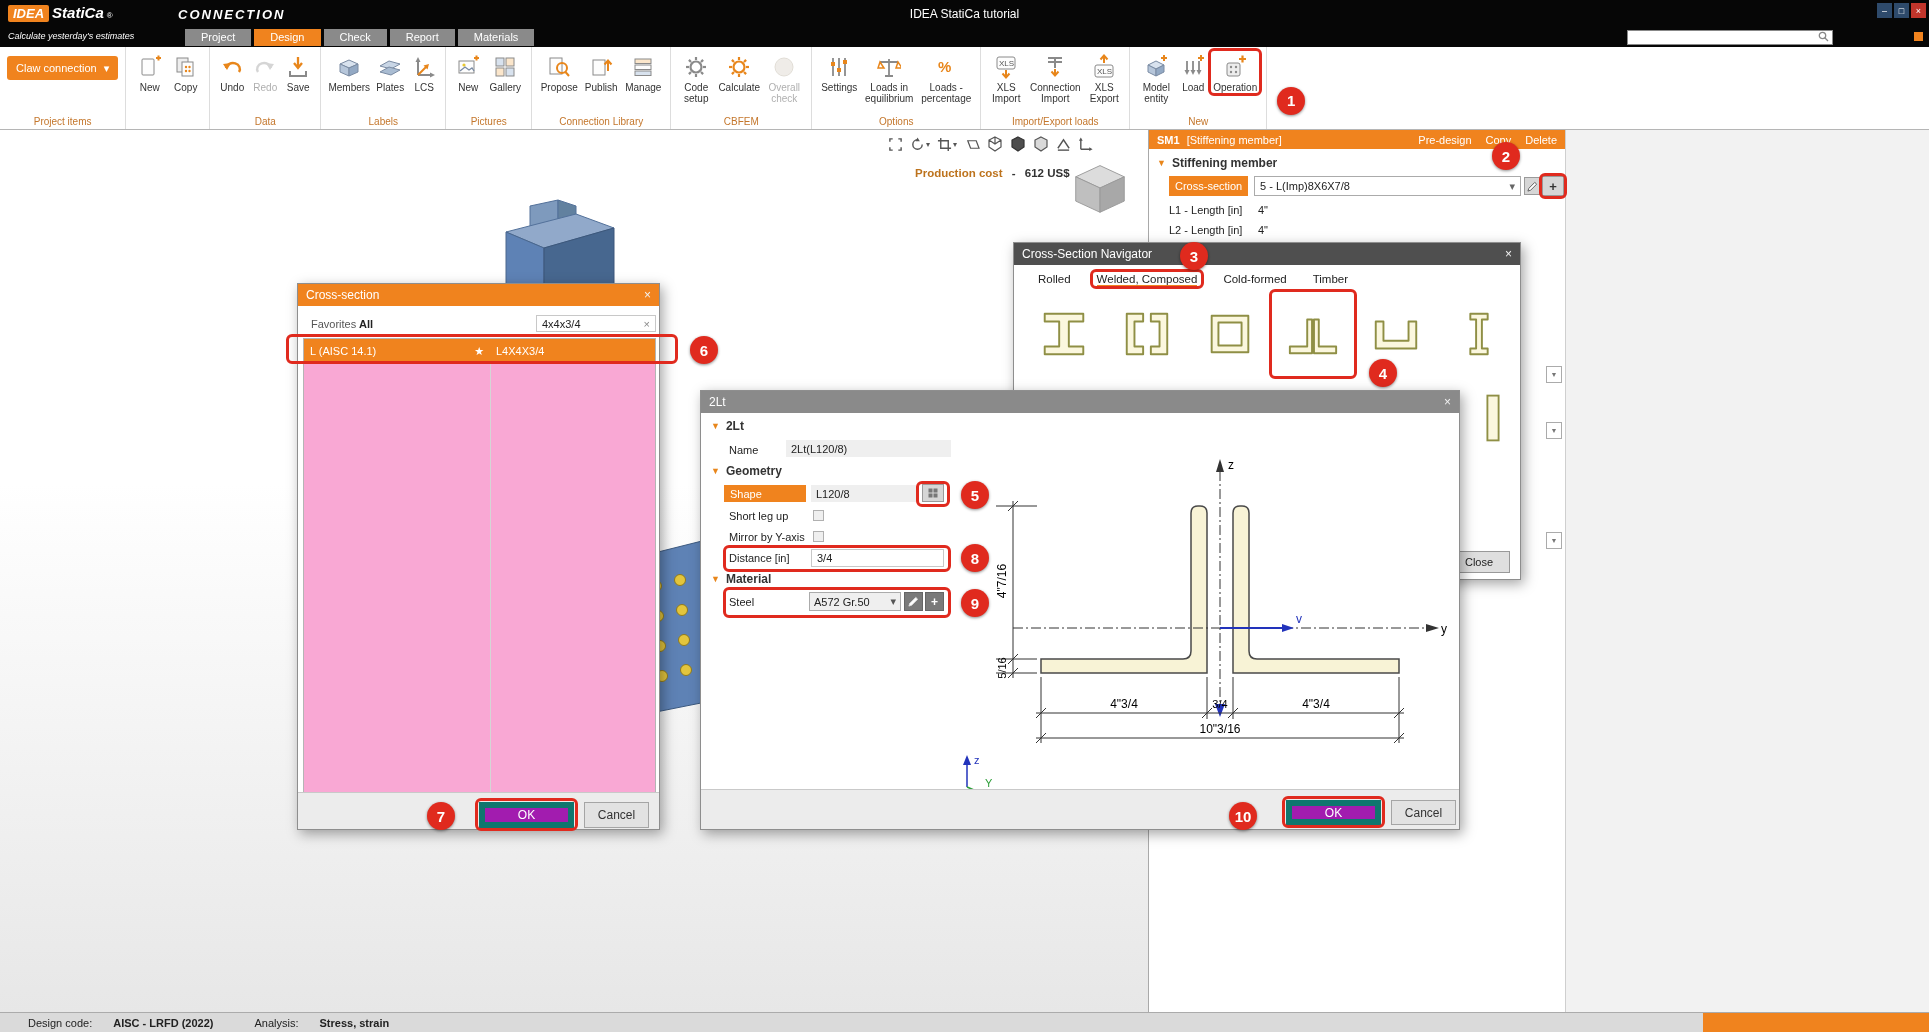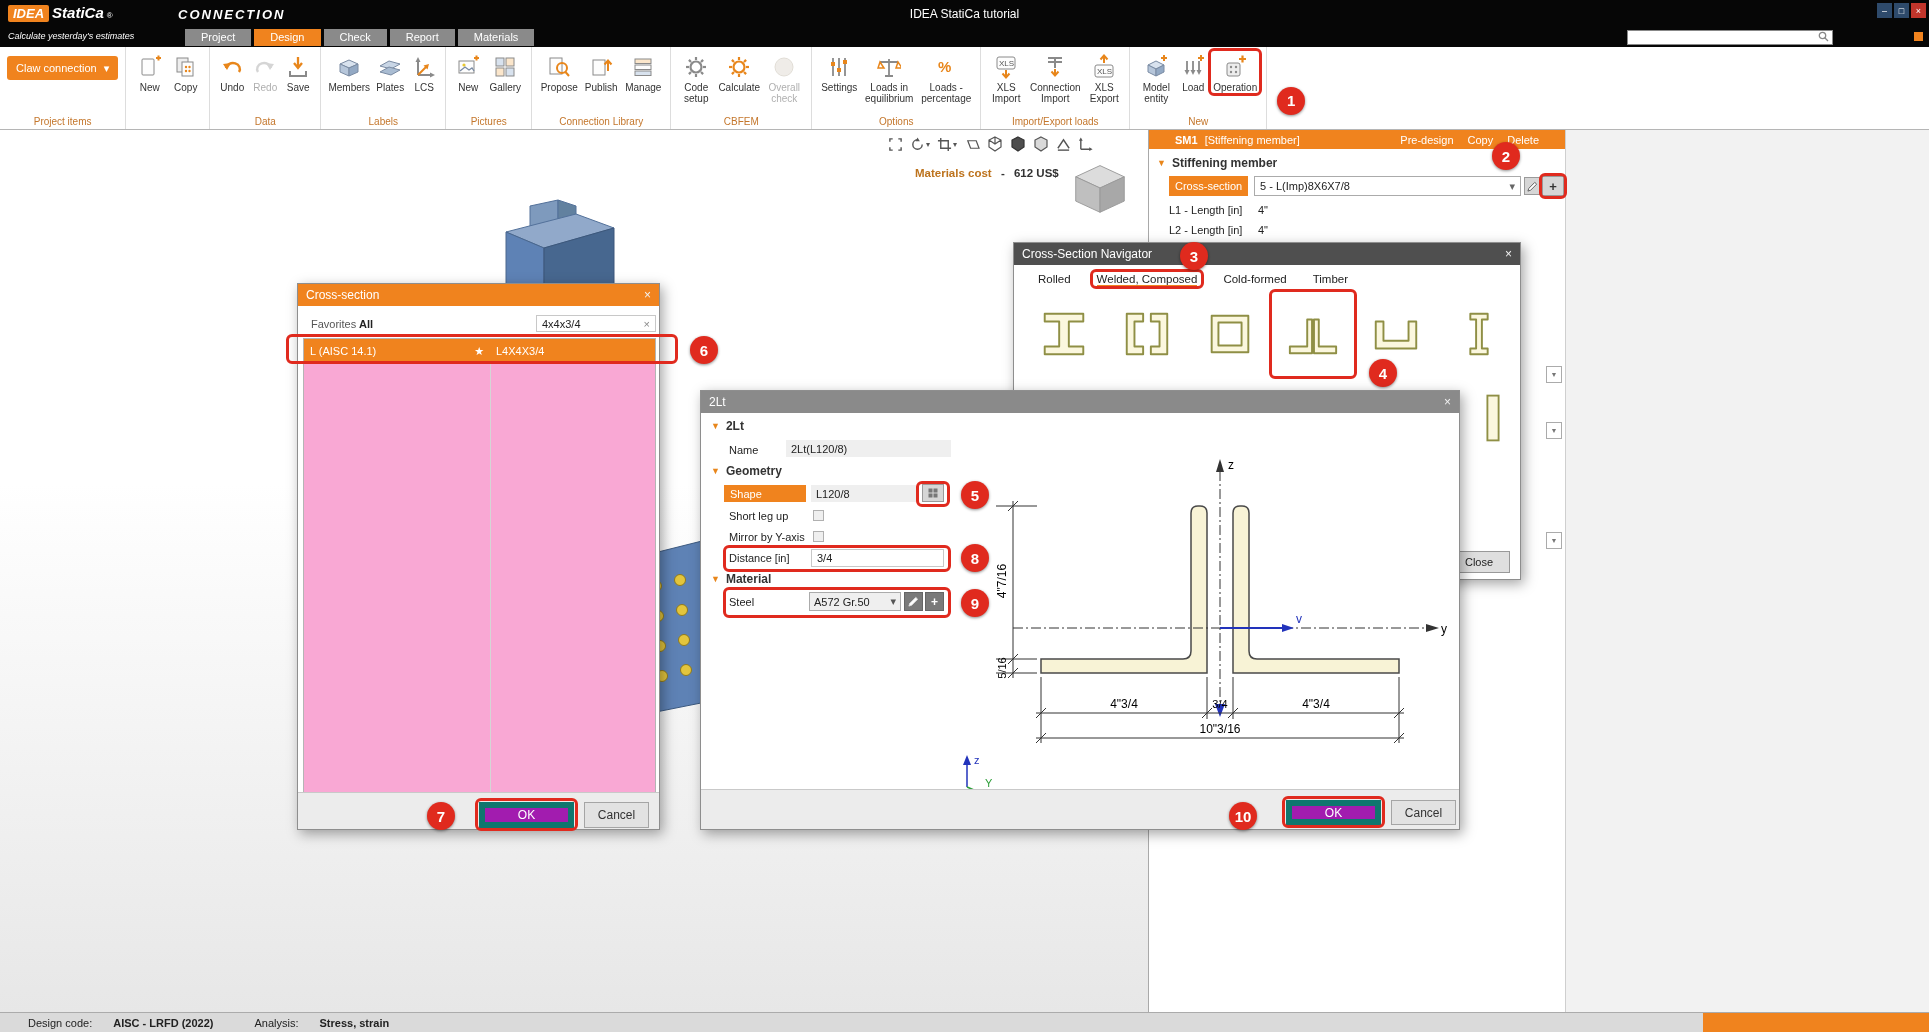--- a/index.html
+++ b/index.html
@@ -41,21 +41,21 @@
   .scene{left:0;top:130px;width:1148px;height:882px;background:linear-gradient(#FFFFFF 40%,#E7E7E7);z-index:1}
   .vtools{left:888px;top:136px;display:flex;gap:7px;align-items:center;z-index:5;color:#555}
   .vtools .vi{display:flex;align-items:center;gap:1px}
   .cost{left:915px;top:167px;font-weight:bold;font-size:11.5px;z-index:5}
   .cost .l{color:#BD731D}
   .cost .v{color:#333;margin-left:6px}
   .rightvoid{left:1565px;top:130px;width:364px;height:882px;background:#F2F2F2;border-left:1px solid #CFCFCF;z-index:1}
 
   
   .panel{left:1148px;top:130px;width:417px;height:882px;background:#fff;border-left:1px solid #A9A9A9;z-index:2}
-  .panel-h{height:19px;background:#F0831E;color:#fff;display:flex;align-items:center;padding:0 26px;gap:7px;font-size:11px}
+  .panel-h{height:19px;background:#F0831E;color:#fff;display:flex;align-items:center;padding:0 8px;gap:7px;font-size:11px}
   .ph-code{font-weight:bold}
   .ph-actions{margin-left:auto;display:flex;gap:14px}
   .sect{position:absolute;display:flex;gap:6px;align-items:center;font-weight:bold;color:#333;font-size:12px}
   .tri{color:#E8861B;font-size:9px}
   .plabel{position:absolute;font-size:11px;color:#222;height:20px;display:flex;align-items:center}
   .olabel{background:#F0831E;color:#fff !important;padding:0 6px}
   .psel{position:absolute;display:flex;align-items:center;justify-content:space-between;border:1px solid #ABABAB;background:#fff;padding:0 5px;font-size:11px;height:20px}
   .sqbtn{position:absolute;background:#D6D6D6;border:1px solid #9A9A9A;display:flex;align-items:center;justify-content:center;font-size:13px;font-weight:bold;color:#333}
   .stub{position:absolute;width:16px;height:17px;border:1px solid #ABABAB;background:#fff;color:#777;font-size:7px;display:flex;align-items:center;justify-content:center}
 
@@ -539,21 +539,21 @@
   <span class="vi">
       <svg width="15" height="15" viewBox="0 0 16 16">
         <path d="M3,13 V3 M3,13 H13" stroke="#555" stroke-width="1.5"></path>
         <polygon points="3,0.5 1,4 5,4" fill="#555"></polygon>
         <polygon points="15.5,13 12,11 12,15" fill="#555"></polygon>
       </svg>
     </span>
 </div>
 
 <div class="abs cost">
-  <span class="l">Materials cost</span>
+  <span class="l">Production cost</span>
   <span class="v">-</span>
   <span class="v">612 US$</span>
 </div>
 
 <div class="abs panel">
   <div class="panel-h">
     <span class="ph-code">SM1</span>
     <span>[Stiffening member]</span>
     <span class="ph-actions">
       <span>Pre-design</span>

